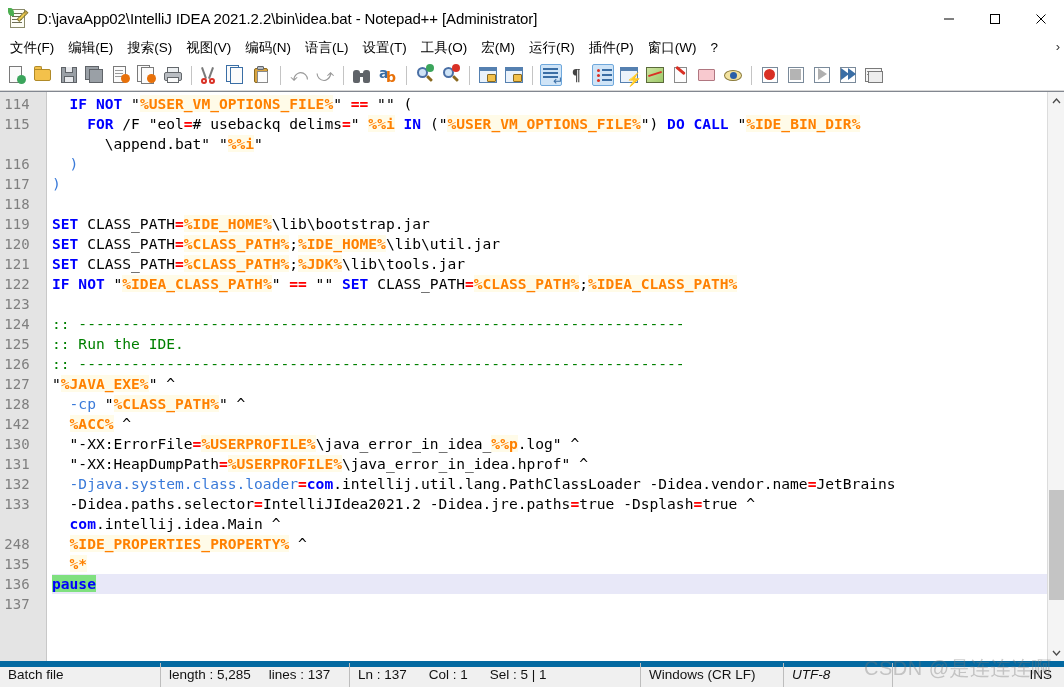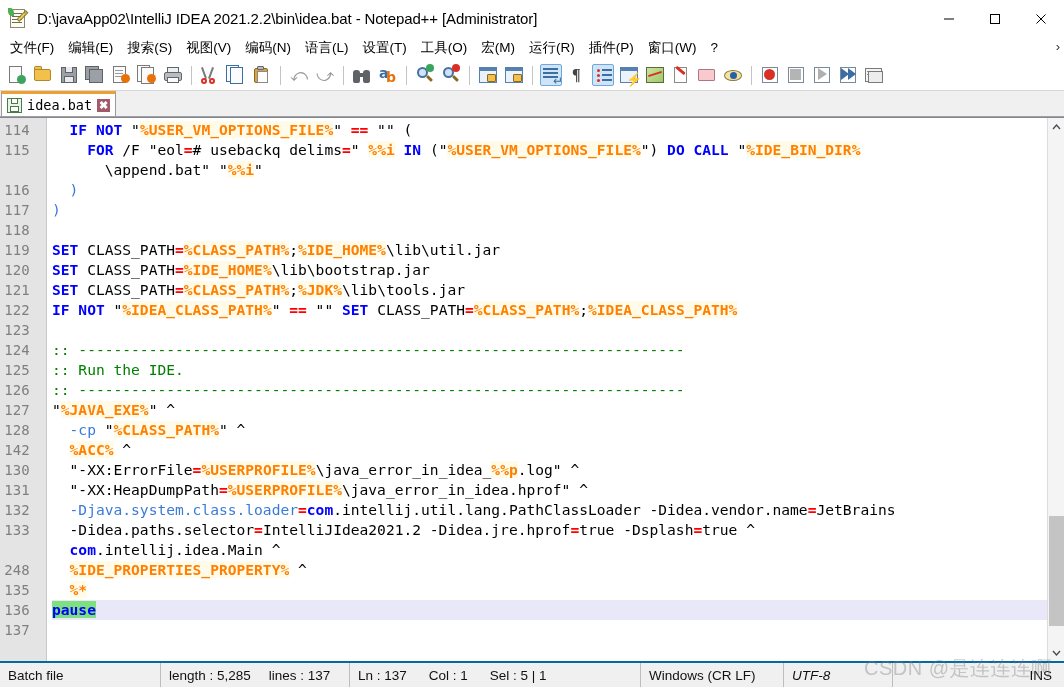--- a/index.html
+++ b/index.html
@@ -320,23 +320,23 @@
     position: absolute;
     left: 1px; width: 15px;
     top: 398px; height: 110px;
     background: #c4c4c4;
   }
 
   
   .statusbar {
     height: 26px;
     background: #f0f0f0;
-    border-top: 2px solid #0369a1;
-    display: flex;
-    align-items: center;
+    border-top: 6px solid #0369a1;
+    display: flex;
+    align-items: flex-end;
     flex: 0 0 auto;
     font-size: 13.5px;
     color: #111;
     position: relative;
   }
   .st-cell {
     height: 26px;
     display: flex;
     align-items: center;
     padding-left: 8px;
@@ -549,32 +549,20 @@
         <i class="ic ffwd"></i>
         <i class="ic ffwd2"></i>
       </div>
     <div class="tbtn">
         <i class="ic boxframe"></i>
         <i class="ic boxline"></i>
         <i class="ic boxframe2"></i>
       </div>
   </div>
 
-  <div class="tabbar">
-    <div class="tab">
-      <span class="tab-save-icon">
-        <span class="o"></span>
-          <span class="t"></span>
-          <span class="b"></span>
-      </span>
-      <span>idea.bat</span>
-      <span class="tab-close">✖</span>
-    </div>
-    <div class="tab-spacer"></div>
-  </div>
 
   <div class="editor-wrap">
     <div class="gutter" id="gutter">
         <div class="ln">114</div>
         <div class="ln">115</div>
         <div class="ln"></div>
         <div class="ln">116</div>
         <div class="ln">117</div>
         <div class="ln">118</div>
         <div class="ln">119</div>
@@ -598,35 +586,35 @@
         <div class="ln">136</div>
         <div class="ln">137</div>
       </div>
     <div class="code" id="code">
         <div class="row"><span class="pl">  </span><span class="k">IF NOT</span><span class="pl"> "</span><span class="v">%USER_VM_OPTIONS_FILE%</span><span class="pl">" </span><span class="op">==</span><span class="pl"> "" (</span></div>
         <div class="row"><span class="pl">    </span><span class="k">FOR</span><span class="pl"> /F "eol</span><span class="op">=</span><span class="pl"># usebackq delims</span><span class="op">=</span><span class="pl">" </span><span class="v">%%i</span><span class="pl"> </span><span class="k">IN</span><span class="pl"> ("</span><span class="v">%USER_VM_OPTIONS_FILE%</span><span class="pl">") </span><span class="k">DO CALL</span><span class="pl"> "</span><span class="v">%IDE_BIN_DIR%</span></div>
         <div class="row"><span class="pl">      \append.bat" "</span><span class="v">%%i</span><span class="pl">"</span></div>
         <div class="row"><span class="sw">  )</span></div>
         <div class="row"><span class="sw">)</span></div>
         <div class="row">&nbsp;</div>
+        <div class="row"><span class="k">SET</span><span class="pl"> CLASS_PATH</span><span class="op">=</span><span class="v">%IDE_HOME%</span><span class="pl">\lib\bootstrap.jar</span></div>
         <div class="row"><span class="k">SET</span><span class="pl"> CLASS_PATH</span><span class="op">=</span><span class="v">%CLASS_PATH%</span><span class="pl">;</span><span class="v">%IDE_HOME%</span><span class="pl">\lib\util.jar</span></div>
-        <div class="row"><span class="k">SET</span><span class="pl"> CLASS_PATH</span><span class="op">=</span><span class="v">%IDE_HOME%</span><span class="pl">\lib\bootstrap.jar</span></div>
         <div class="row"><span class="k">SET</span><span class="pl"> CLASS_PATH</span><span class="op">=</span><span class="v">%CLASS_PATH%</span><span class="pl">;</span><span class="v">%JDK%</span><span class="pl">\lib\tools.jar</span></div>
         <div class="row"><span class="k">IF NOT</span><span class="pl"> "</span><span class="v">%IDEA_CLASS_PATH%</span><span class="pl">" </span><span class="op">==</span><span class="pl"> "" </span><span class="k">SET</span><span class="pl"> CLASS_PATH</span><span class="op">=</span><span class="v">%CLASS_PATH%</span><span class="pl">;</span><span class="v">%IDEA_CLASS_PATH%</span></div>
         <div class="row">&nbsp;</div>
         <div class="row"><span class="cm">:: ---------------------------------------------------------------------</span></div>
         <div class="row"><span class="cm">:: Run the IDE.</span></div>
         <div class="row"><span class="cm">:: ---------------------------------------------------------------------</span></div>
         <div class="row"><span class="pl">"</span><span class="v">%JAVA_EXE%</span><span class="pl">" ^</span></div>
         <div class="row"><span class="pl">  </span><span class="sw">-cp</span><span class="pl"> "</span><span class="v">%CLASS_PATH%</span><span class="pl">" ^</span></div>
         <div class="row"><span class="pl">  </span><span class="v">%ACC%</span><span class="pl"> ^</span></div>
         <div class="row"><span class="pl">  "-XX:ErrorFile</span><span class="op">=</span><span class="v">%USERPROFILE%</span><span class="pl">\java_error_in_idea_</span><span class="v">%%p</span><span class="pl">.log" ^</span></div>
         <div class="row"><span class="pl">  "-XX:HeapDumpPath</span><span class="op">=</span><span class="v">%USERPROFILE%</span><span class="pl">\java_error_in_idea.hprof" ^</span></div>
         <div class="row"><span class="pl">  </span><span class="sw">-Djava.system.class.loader</span><span class="op">=</span><span class="k">com</span><span class="pl">.intellij.util.lang.PathClassLoader -Didea.vendor.name</span><span class="op">=</span><span class="pl">JetBrains</span></div>
-        <div class="row"><span class="pl">  -Didea.paths.selector</span><span class="op">=</span><span class="pl">IntelliJIdea2021.2 -Didea.jre.hprof</span><span class="op">=</span><span class="pl">true -Dsplash</span><span class="op">=</span><span class="pl">true ^</span></div>
+        <div class="row"><span class="pl">  -Didea.paths.selector</span><span class="op">=</span><span class="pl">IntelliJIdea2021.2 -Didea.jre.paths</span><span class="op">=</span><span class="pl">true -Dsplash</span><span class="op">=</span><span class="pl">true ^</span></div>
         <div class="row"><span class="pl">  </span><span class="k">com</span><span class="pl">.intellij.idea.Main ^</span></div>
         <div class="row"><span class="pl">  </span><span class="v">%IDE_PROPERTIES_PROPERTY%</span><span class="pl"> ^</span></div>
         <div class="row"><span class="pl">  </span><span class="v">%*</span></div>
         <div class="row cur"><span class="k hl">pause</span></div>
       </div>
     <div class="vscroll">
       <div class="vsc-up">
         <svg width="9" height="6" viewBox="0 0 9 6">
             <polyline points="1,5 4.5,1 8,5" fill="none" stroke="#4a4a4a" stroke-width="1.3"></polyline>
           </svg>

